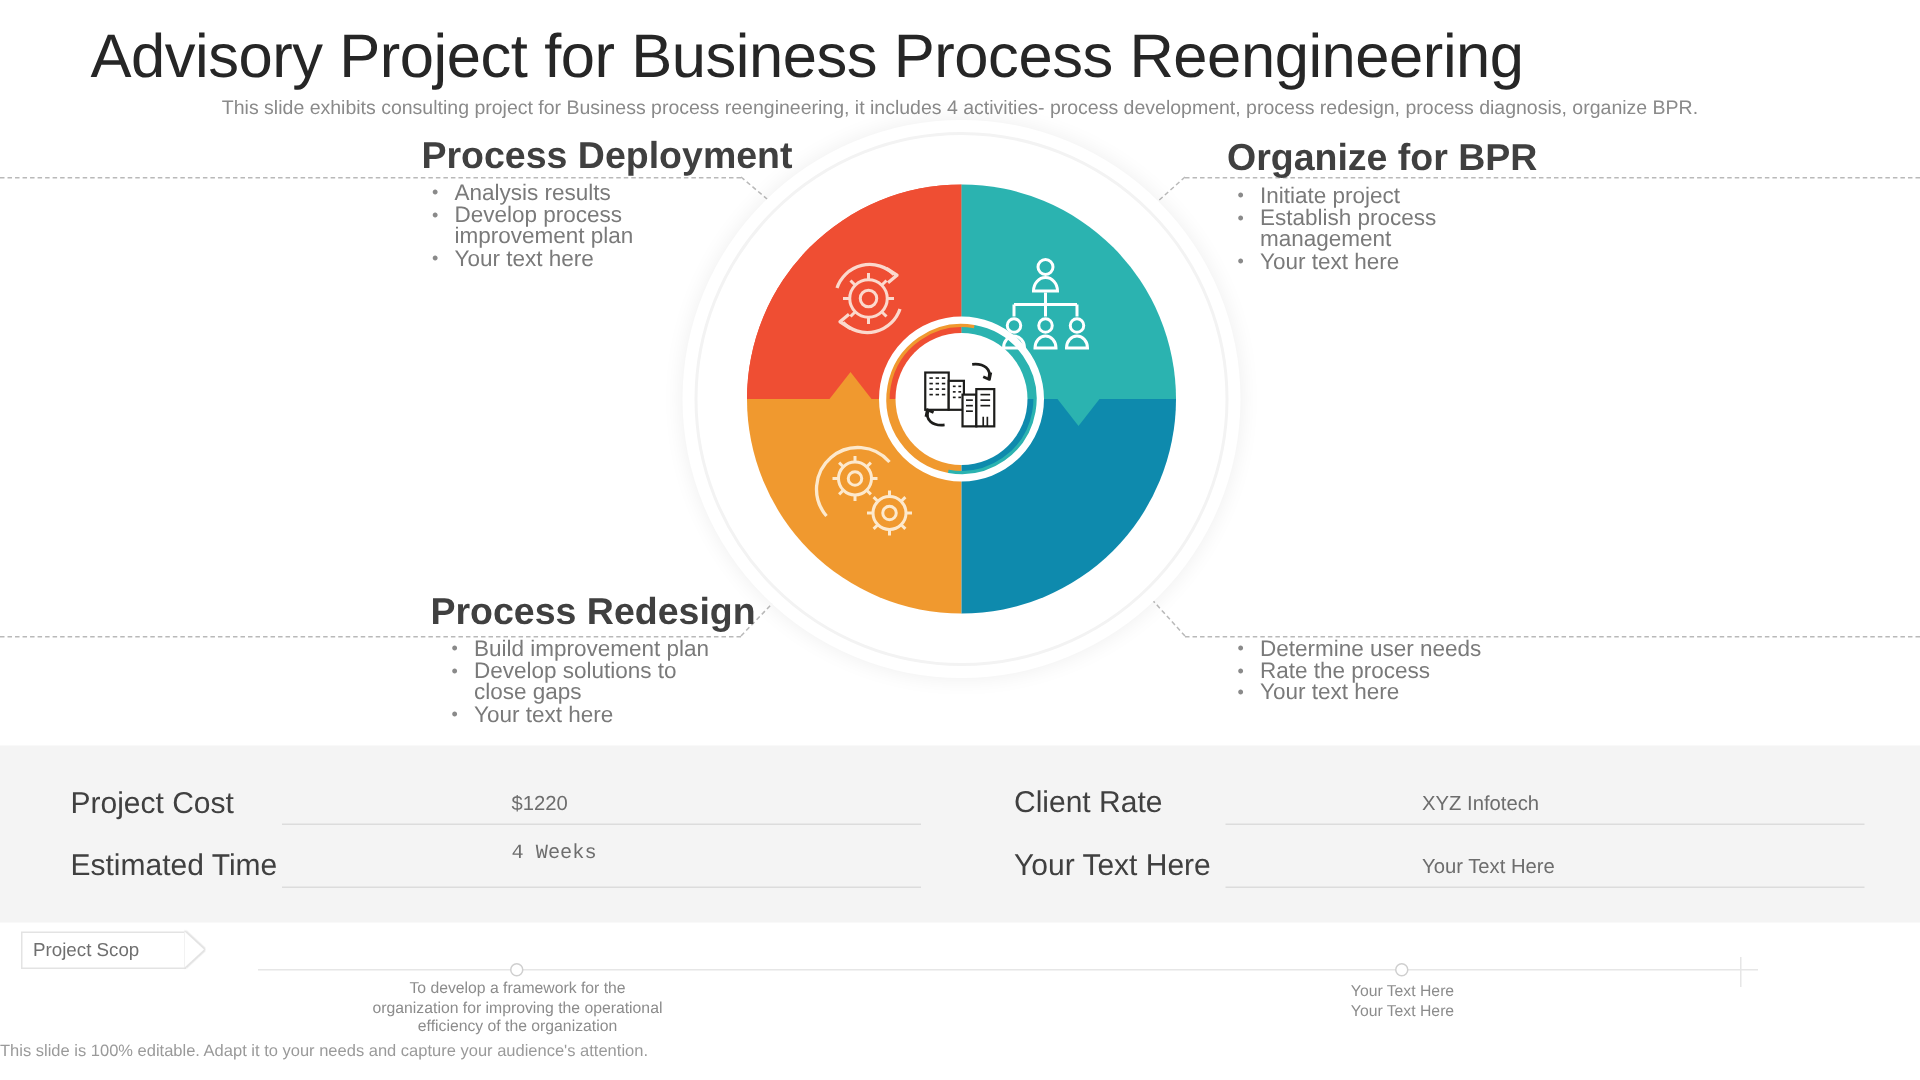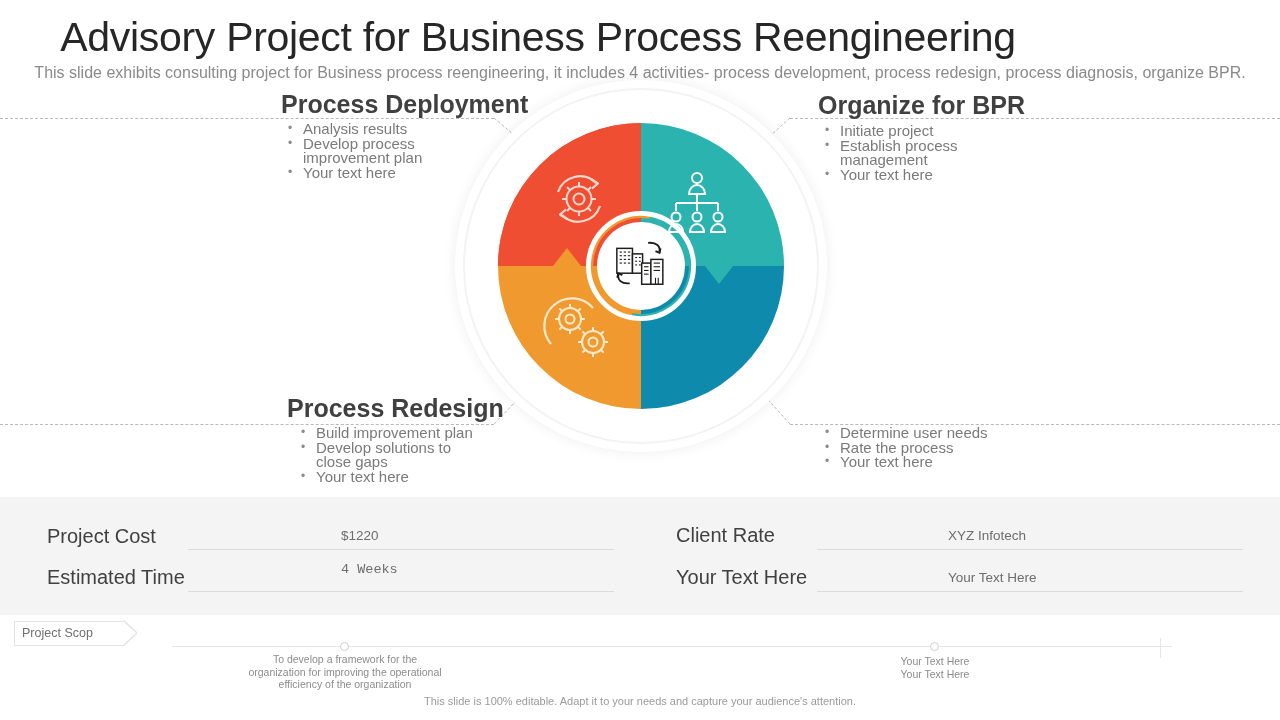--- a/index.html
+++ b/index.html
@@ -24,21 +24,21 @@
     font-size: 41px;
     font-weight: 400;
     color: #262626;
     letter-spacing: -0.3px;
     white-space: nowrap;
   }
   .subtitle {
     position: absolute;
     top: 64px; left: 0; width: 1280px;
     text-align: center;
-    font-size: 16px;
+    font-size: 13px;
     color: #8a8a8a;
     white-space: nowrap;
   }
 
   
   .quad-head {
     position: absolute;
     font-size: 25px;
     font-weight: bold;
     color: #404040;
@@ -162,21 +162,21 @@
     text-align: center;
   }
   .tl-divider {
     position: absolute;
     width: 0;
     border-left: 1px solid #e6e6e6;
   }
   .footnote {
     position: absolute;
     top: 695px; left: 0; width: 1280px;
-    text-align: center;
+    text-align: left;
     font-size: 11px;
     color: #9a9a9a;
     white-space: nowrap;
   }
 </style>
 </head>
 <body>
 
 <div id="slide">
 

